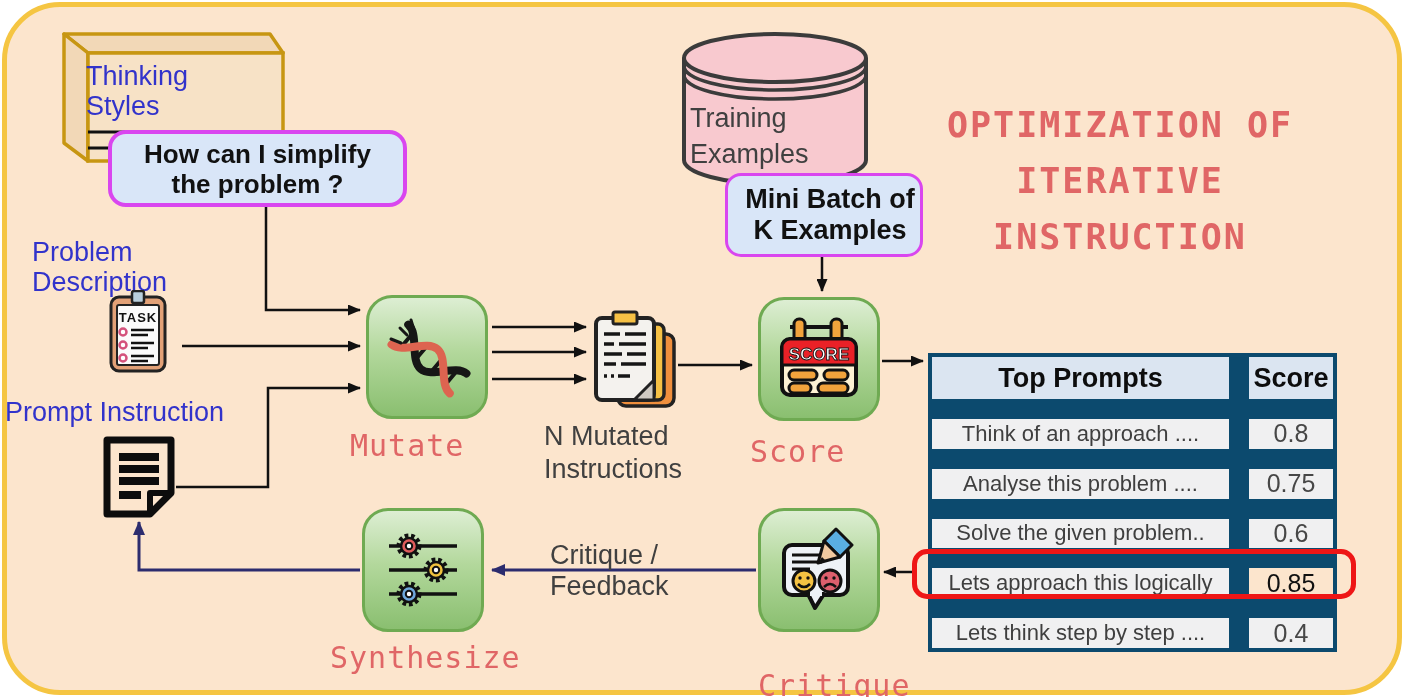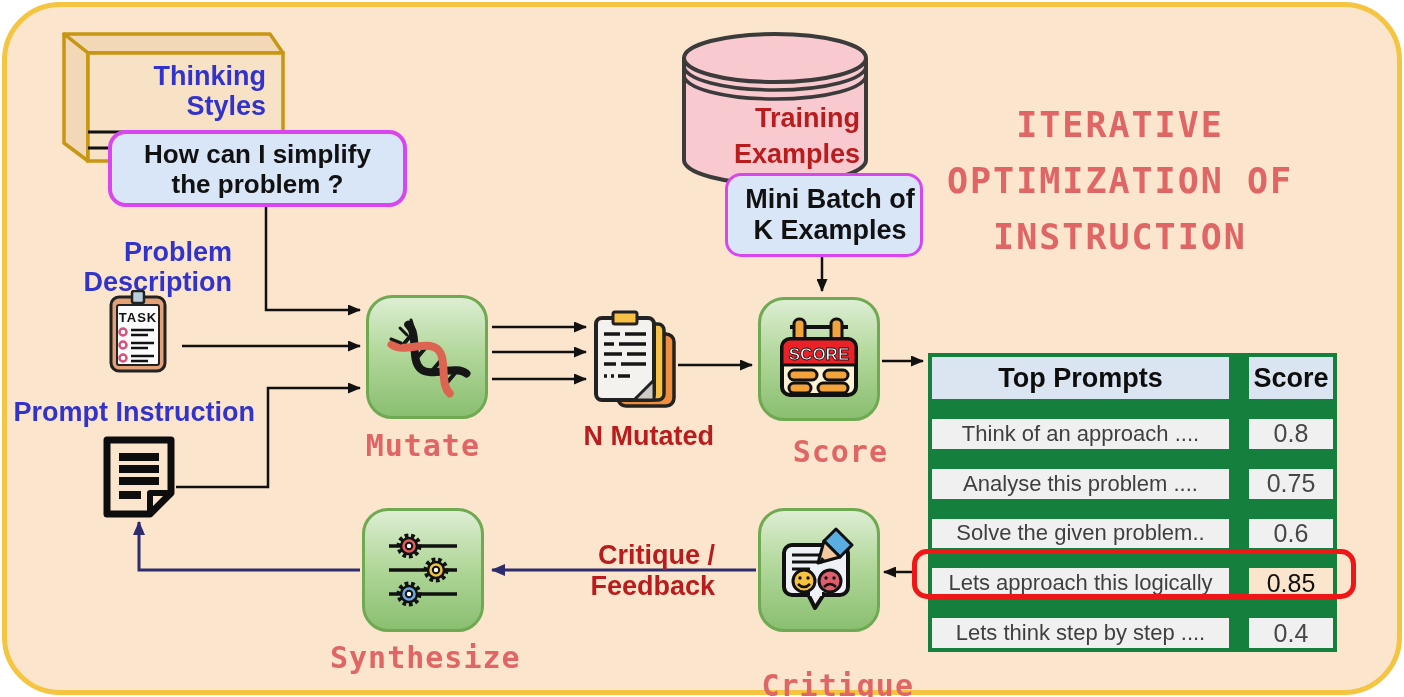--- a/index.html
+++ b/index.html
@@ -2,36 +2,36 @@
 <html><head>
 <meta charset="utf-8">
 <style>
   html,body{margin:0;padding:0;background:#ffffff;}
   #stage{position:relative;width:1404px;height:697px;font-family:"Liberation Sans",sans-serif;overflow:hidden;}
   .frame{position:absolute;left:2px;top:2px;width:1390px;height:683px;background:#fce5cd;
          border:5px solid #f5c542;border-radius:58px;}
   .abs{position:absolute;}
   svg{display:block;}
   #connectors{position:absolute;left:0;top:0;z-index:1;}
-  .lbl{position:absolute;z-index:2;text-align:right;font-weight:bold;}
+  .lbl{position:absolute;z-index:2;text-align:left;font-weight:normal;}
   .blue{color:#3233cb;font-size:27px;line-height:30px;}
-  .black{color:#b91c1c;font-size:27px;line-height:32px;}
+  .black{color:#404040;font-size:27px;line-height:32px;}
   .coral{color:#e06666;font-family:"DejaVu Sans Mono",monospace;font-size:30px;letter-spacing:1px;}
   .title{color:#e06666;font-family:"DejaVu Sans Mono",monospace;font-weight:bold;
          font-size:35px;line-height:56px;letter-spacing:2px;z-index:2;text-align:center;}
   .bubble{position:absolute;z-index:3;background:#d9e6f8;border:4px solid #d946ef;border-radius:18px;
           display:flex;flex-direction:column;justify-content:center;align-items:center;
           font-weight:bold;color:#111;font-size:26px;line-height:30px;}
   .gbox{position:absolute;z-index:2;width:122px;height:124px;border:3px solid #6faa52;border-radius:26px;
         background:linear-gradient(180deg,#ddeed3 0%,#b3d89c 45%,#8abf70 100%);
         display:flex;align-items:center;justify-content:center;box-sizing:border-box;}
   .icon{position:absolute;z-index:2;}
   
   #score-table{position:absolute;left:928px;top:353px;width:409px;height:299px;z-index:4;
-     background:#15803d;padding:4px;box-sizing:border-box;display:grid;
+     background:#0c4a6e;padding:4px;box-sizing:border-box;display:grid;
      grid-template-columns:297px 1fr;grid-template-rows:42px repeat(5,1fr);gap:20px;}
   .cell{background:#f0f0f1;display:flex;align-items:center;justify-content:center;
         color:#3f3f3f;font-size:22px;white-space:nowrap;overflow:hidden;}
   .cell.hdr{background:#dbe5f1;color:#0d0d0d;font-weight:bold;font-size:27px;}
   .cell.score{font-size:25px;color:#474747;}
   .cell.hl-score{background:#fce5cd;color:#111;}
   #highlight-ring{position:absolute;left:912px;top:549px;width:444px;height:50px;z-index:6;
       border:5px solid #ee1616;border-radius:15px;box-sizing:border-box;}
 </style>
 </head>
@@ -144,20 +144,21 @@
       <path d="M12,24 H28 M33,24 H54"></path>
       <path d="M12,34 H22 M27,34 H54"></path>
       <path d="M12,44 H30 M35,44 H54"></path>
       <path d="M12,54 H24 M29,54 H54"></path>
       <path d="M12,66 h3 M19,66 h3 M26,66 h12"></path>
     </g>
     <path d="M62,70 V90 H42 Z" fill="#cfcac3" stroke="#222" stroke-width="3" stroke-linejoin="round"></path>
   </svg>
   <div class="lbl black" style="left:544px;top:420px;width:170px;line-height:33px;">
     <div>N Mutated</div>
+    <div>Instructions</div>
   </div>
 
   <svg class="icon" style="left:680px;top:30px;" width="190" height="158" viewBox="0 0 190 158">
     <path d="M4,28 V130 a91,24 0 0 0 182,0 V28" fill="#f8c9cf" stroke="#3b3b3b" stroke-width="4"></path>
     <ellipse cx="95" cy="28" rx="91" ry="24" fill="#f8c9cf" stroke="#3b3b3b" stroke-width="4"></ellipse>
     <path d="M4,36 a91,24 0 0 0 182,0 M4,45 a91,24 0 0 0 182,0" fill="none" stroke="#3b3b3b" stroke-width="3.5"></path>
   </svg>
   <div class="lbl black" style="left:690px;top:100px;width:170px;line-height:36px;z-index:3;">
     <div>Training</div>
     <div>Examples</div>
@@ -182,22 +183,22 @@
         <rect x="11" y="66" width="22" height="10" rx="5"></rect>
         <rect x="40" y="66" width="30" height="10" rx="5"></rect>
       </g>
     </svg>
   </div>
   <div class="lbl coral" style="left:750px;top:434px;width:138px;">
     <div>Score</div>
   </div>
 
   <div class="title abs" style="left:900px;top:97px;width:440px;">
+    <div>OPTIMIZATION OF</div>
     <div>ITERATIVE</div>
-    <div>OPTIMIZATION OF</div>
     <div>INSTRUCTION</div>
   </div>
 
   <div id="score-table">
     <div class="cell hdr">Top Prompts</div>
     <div class="cell hdr">Score</div>
 
     <div class="cell">Think of an approach ....</div>
     <div class="cell score">0.8</div>
 

